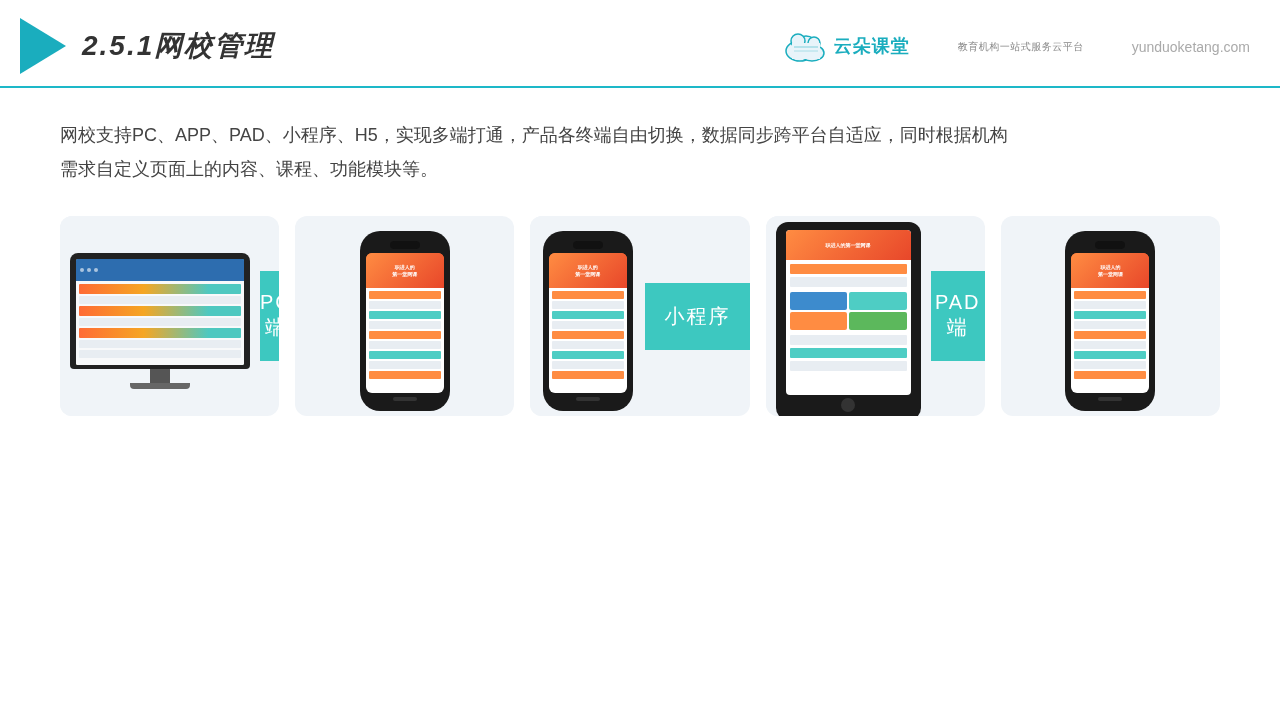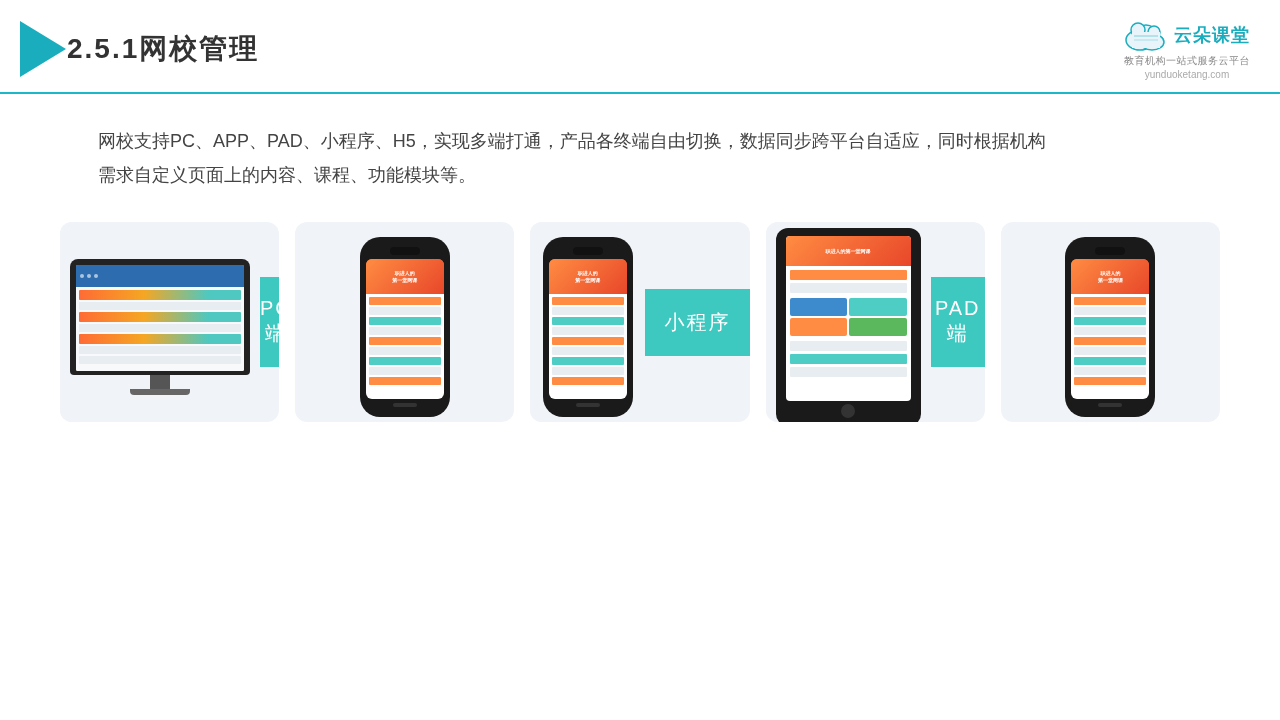--- a/index.html
+++ b/index.html
@@ -16,39 +16,41 @@
     .header {
       display: flex;
       align-items: center;
       justify-content: space-between;
       padding: 18px 30px 12px 20px;
       border-bottom: 2px solid #1db8c8;
     }
     .header-left {
       display: flex;
       align-items: center;
-      gap: 1px;
+      gap: 16px;
+      font-style: italic;
     }
     .logo-triangle {
       width: 0;
       height: 0;
       border-top: 28px solid transparent;
       border-bottom: 28px solid transparent;
       border-left: 46px solid #1aadbe;
     }
     .page-title {
       font-size: 28px;
       font-weight: 600;
       color: #333;
       letter-spacing: 2px;
     }
     .header-right {
       display: flex;
-      flex-direction: column;
-      align-items: center;
+      flex-direction: row;
+      align-items: center;
+      gap: 48px;
     }
     .brand-logo {
       display: flex;
       align-items: center;
       gap: 6px;
     }
     .cloud-icon {
       width: 44px;
       height: 34px;
     }
@@ -58,36 +60,35 @@
       color: #1aadbe;
       letter-spacing: 1px;
     }
     .brand-subtitle {
       font-size: 10px;
       color: #888;
       margin-top: 2px;
       letter-spacing: 0.5px;
     }
     .brand-url {
-      font-size: 10px;
+      font-size: 14px;
       color: #aaa;
       text-align: center;
       margin-top: 1px;
     }
 
     
     .content {
       padding: 30px 60px 20px 60px;
     }
     .description {
       font-size: 18px;
       color: #444;
       line-height: 1.9;
       margin-bottom: 30px;
-      margin-left: 38px;
     }
 
     
     .cards-container {
       display: flex;
       gap: 16px;
       justify-content: center;
       margin-top: 10px;
     }
     .card {

